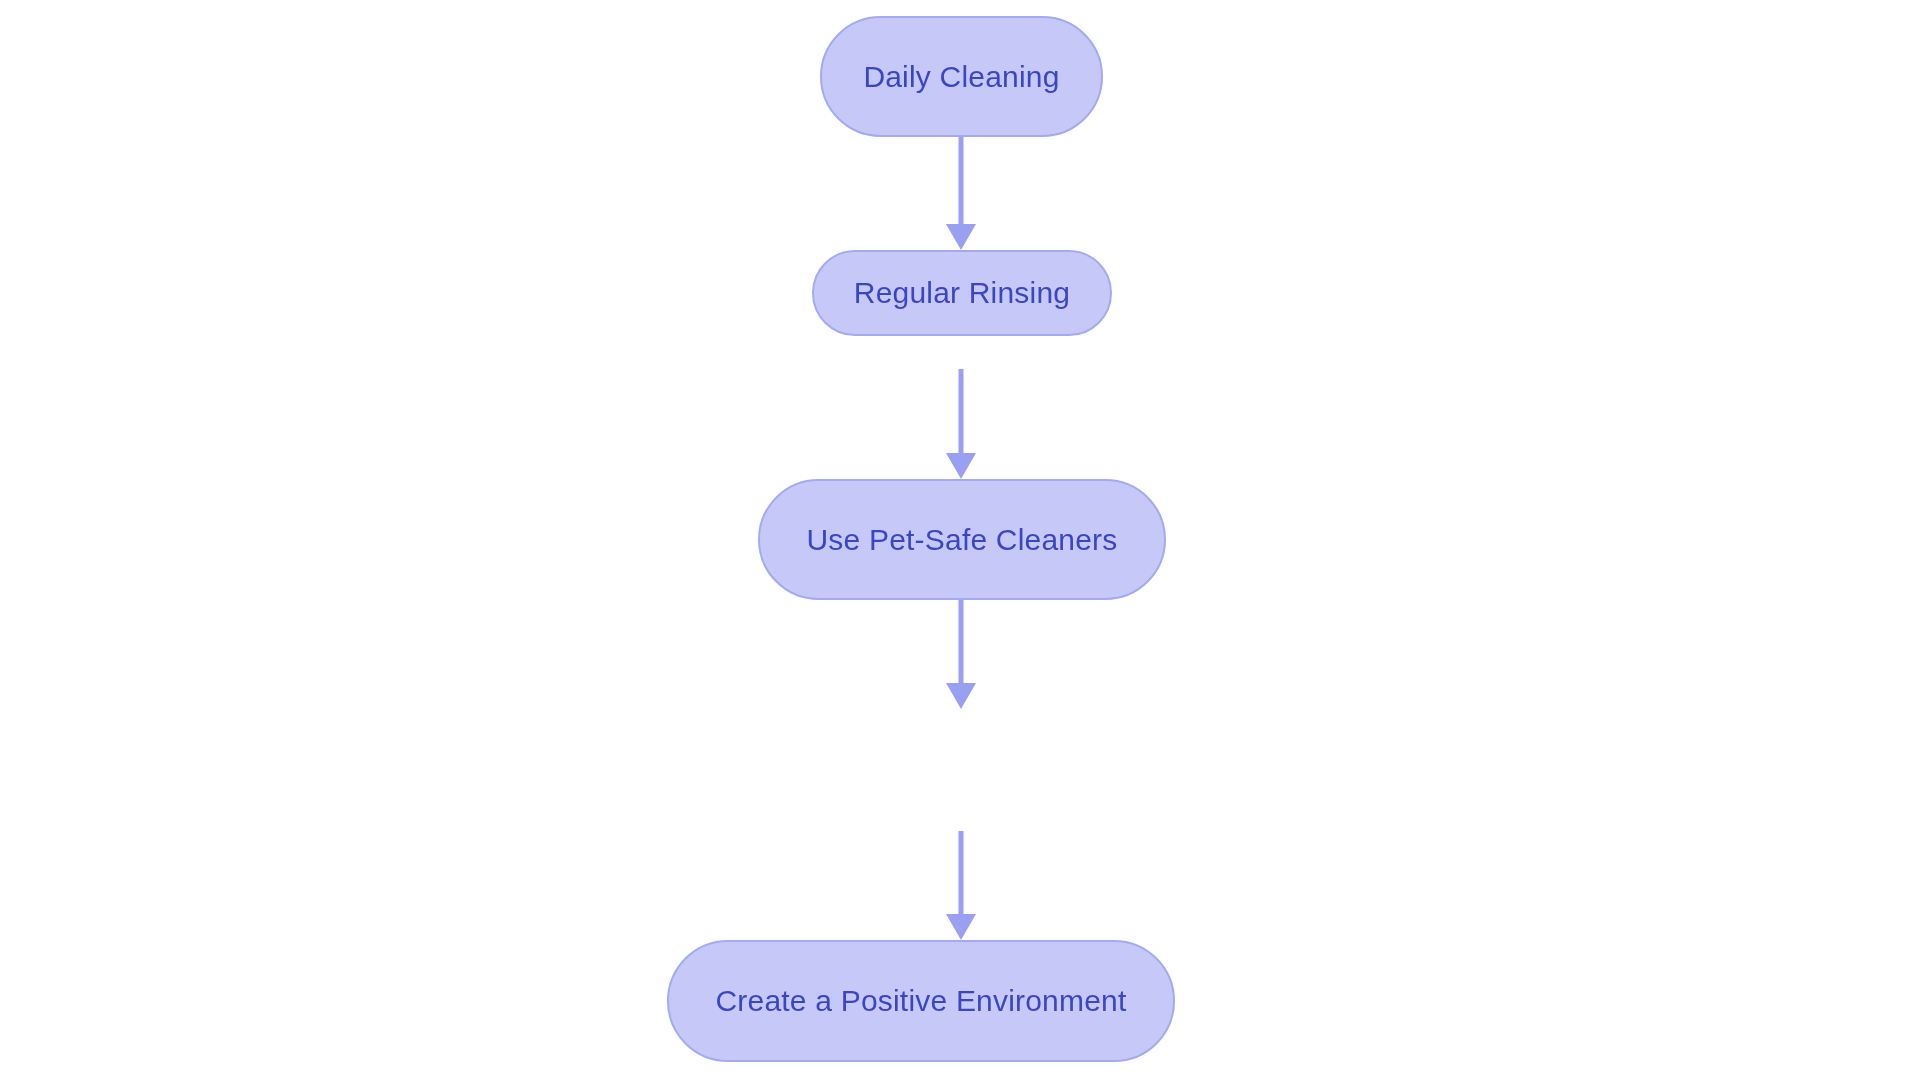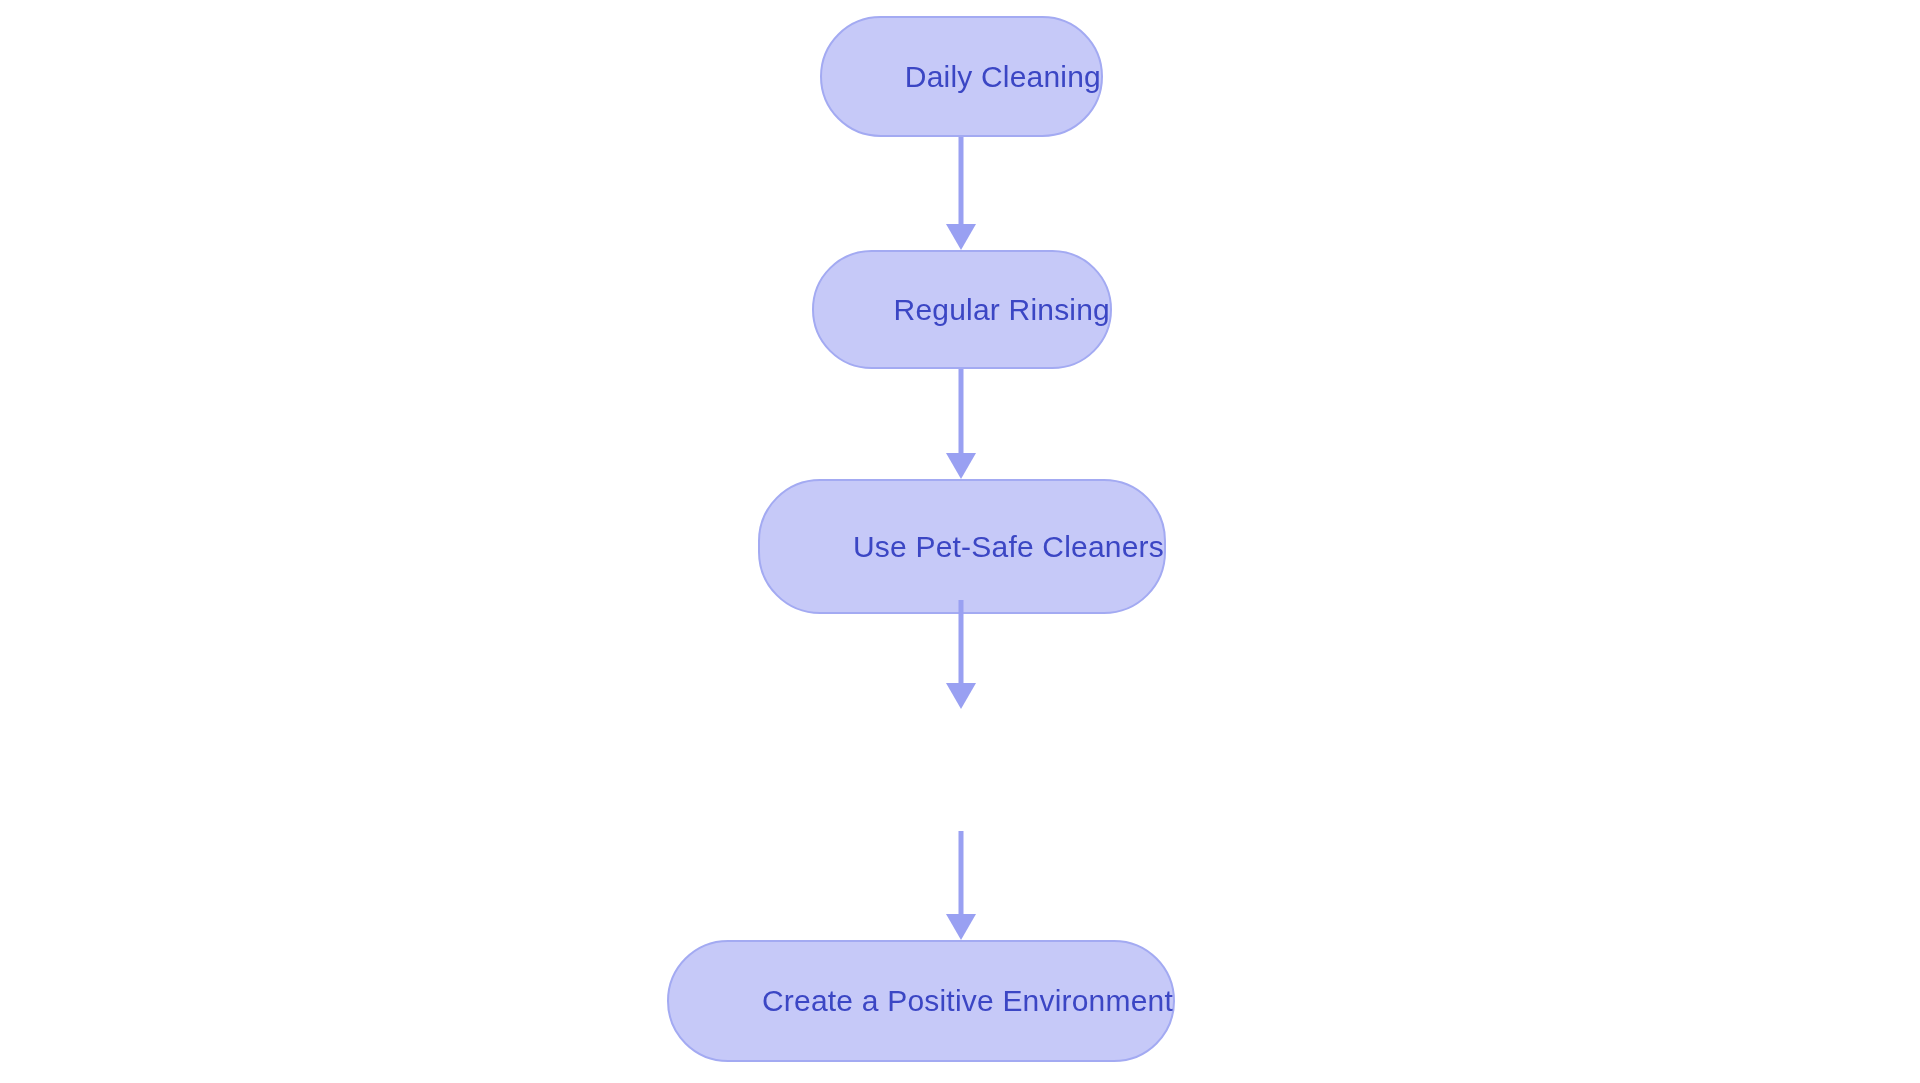--- a/index.html
+++ b/index.html
@@ -23,33 +23,33 @@
     height: 1083px;
     background: var(--background);
   }
   .node {
     position: absolute;
     background: var(--node-fill);
     border: 2px solid var(--node-border);
     border-radius: 62px;
     display: flex;
     align-items: center;
-    justify-content: flex-end;
+    justify-content: center;
   }
   .node-label {
     color: var(--node-text);
     font-size: 30px;
     line-height: 1;
     white-space: nowrap;
     letter-spacing: 0.2px;
   }
   
   .n1 { left: 820px; top: 16px;  width: 283px; height: 121px; }
-  .n2 { left: 812px; top: 250px; width: 300px; height: 119px; }
-  .n3 { left: 758px; top: 479px; width: 408px; height: 135px; }
+  .n2 { left: 812px; top: 250px; width: 300px; height: 86px; }
+  .n3 { left: 758px; top: 479px; width: 408px; height: 121px; }
   .n4 { left: 790px; top: 709px; width: 344px; height: 122px; }
   .n5 { left: 667px; top: 940px; width: 508px; height: 122px; }
 
   .arrow {
     position: absolute;
     left: 946px;           
     width: 30px;
   }
   .a1 { top: 137px; height: 113px; }
   .a2 { top: 369px; height: 110px; }

